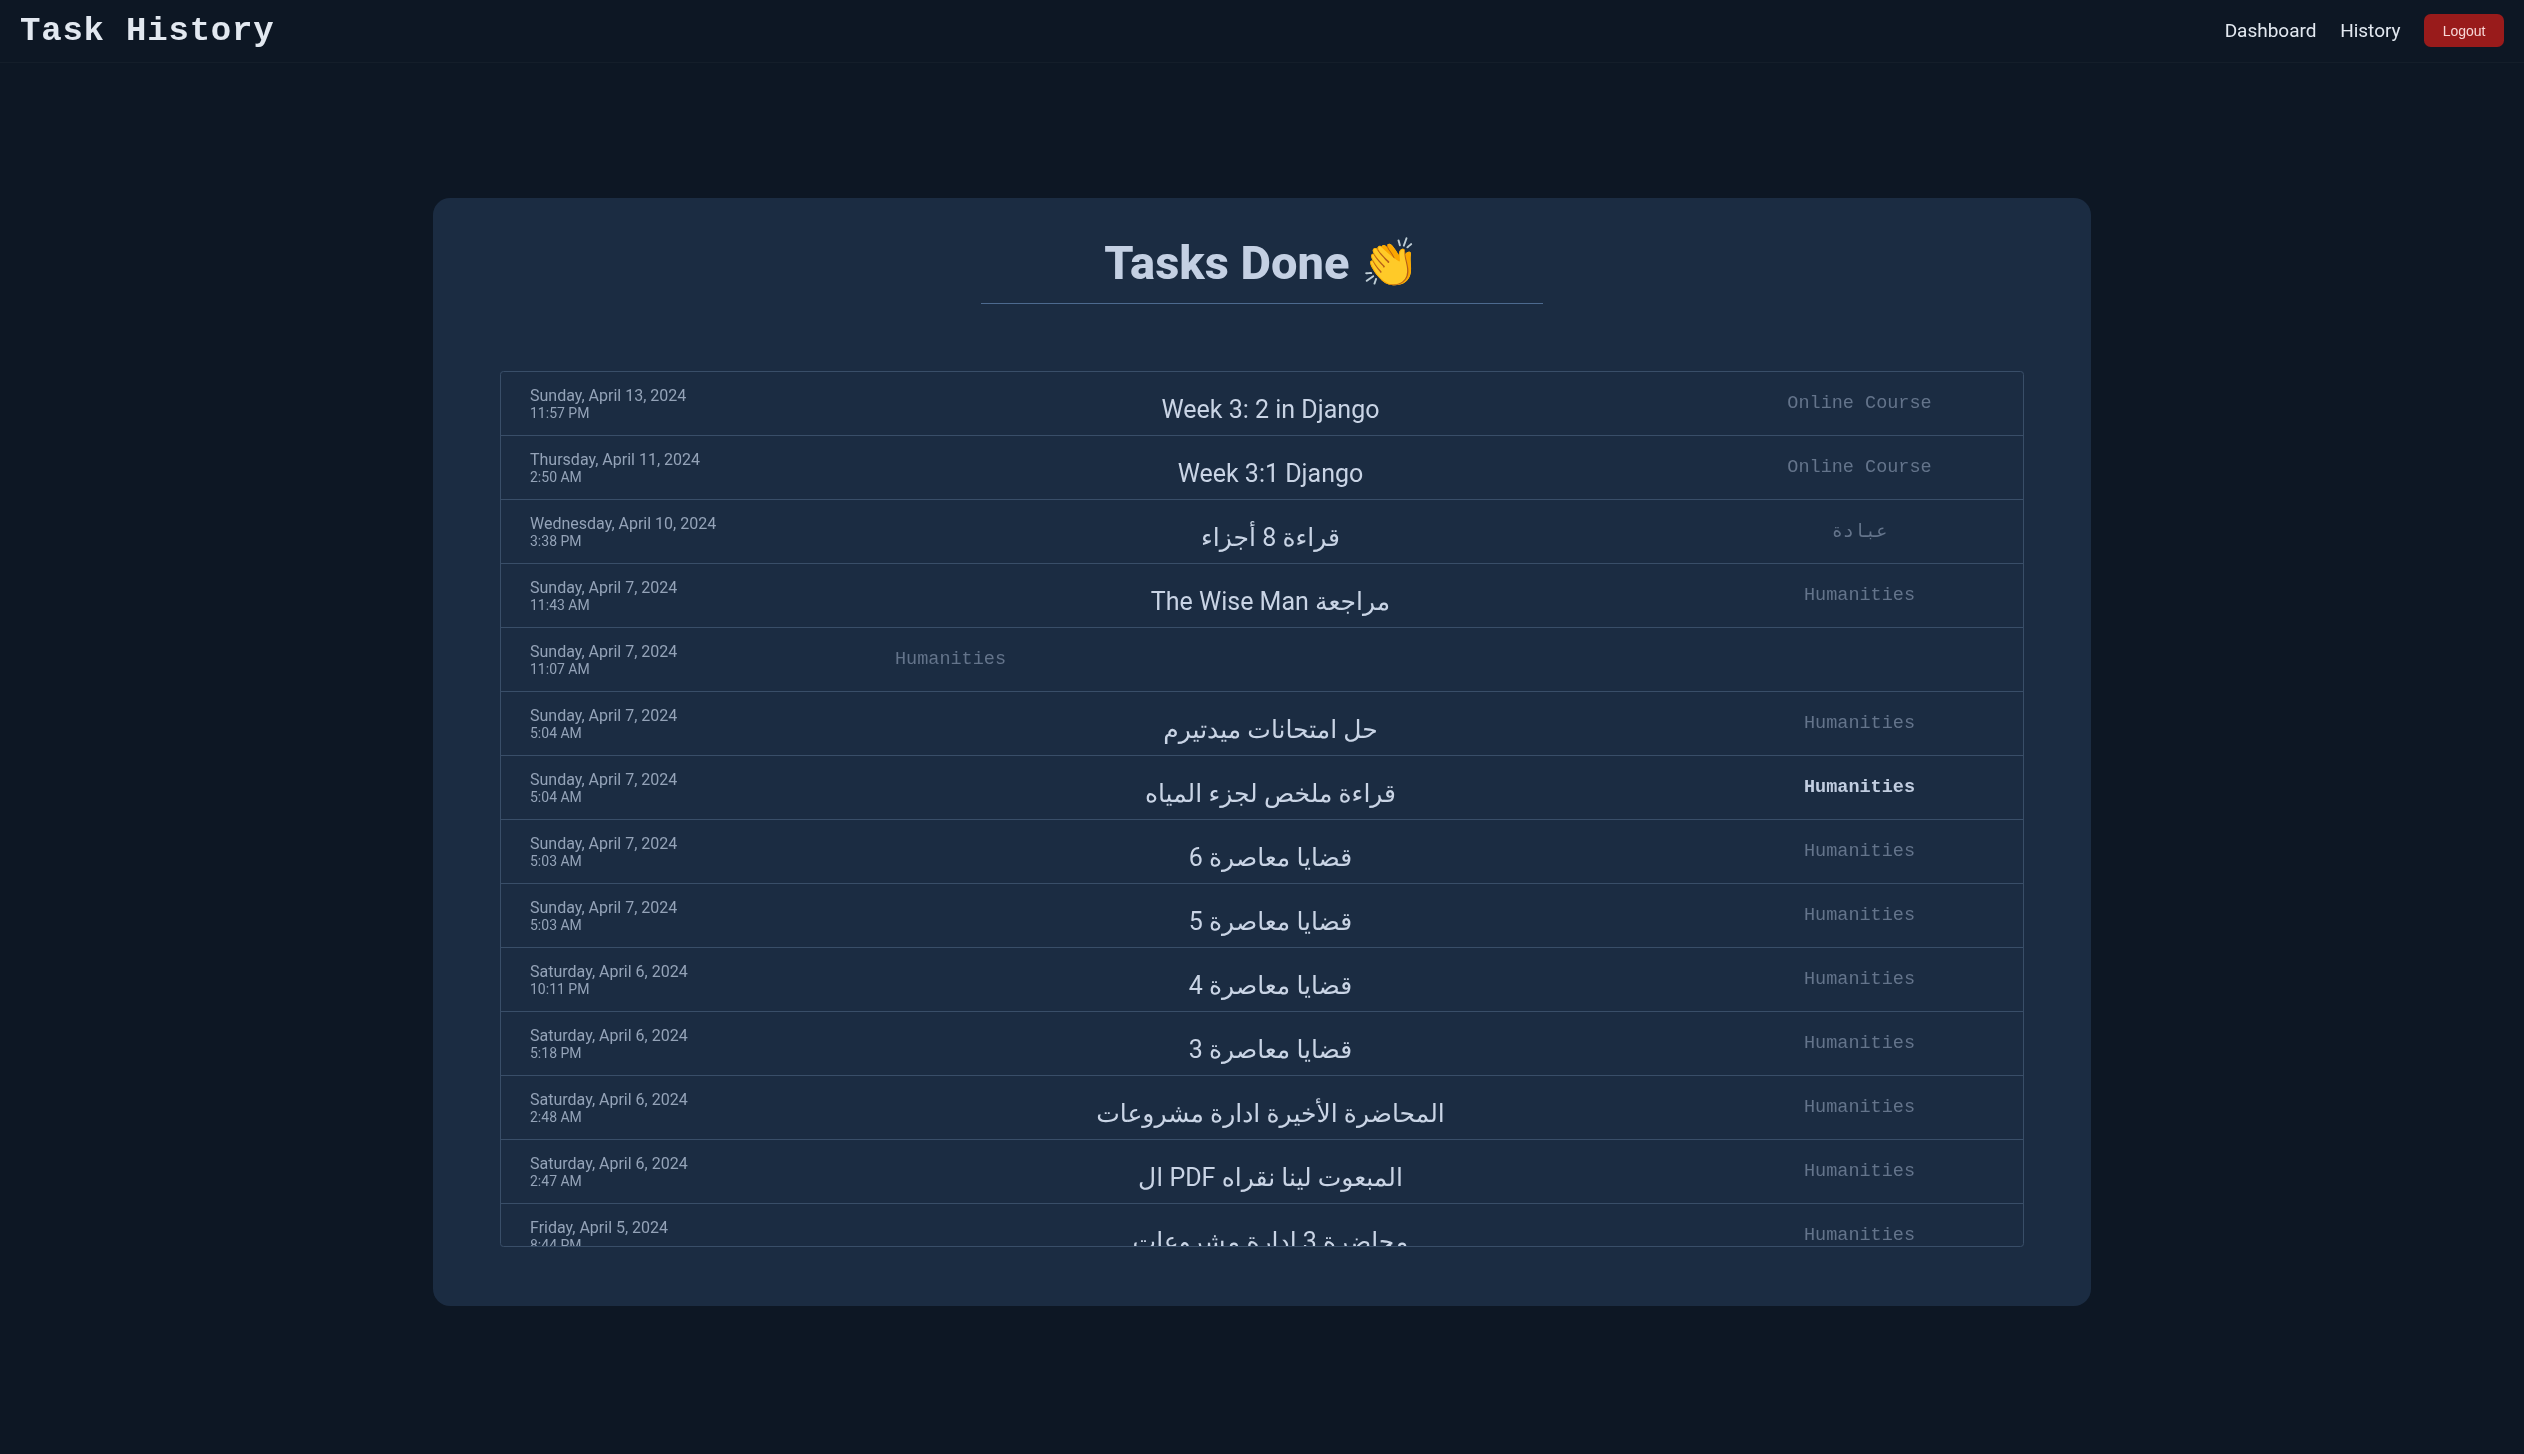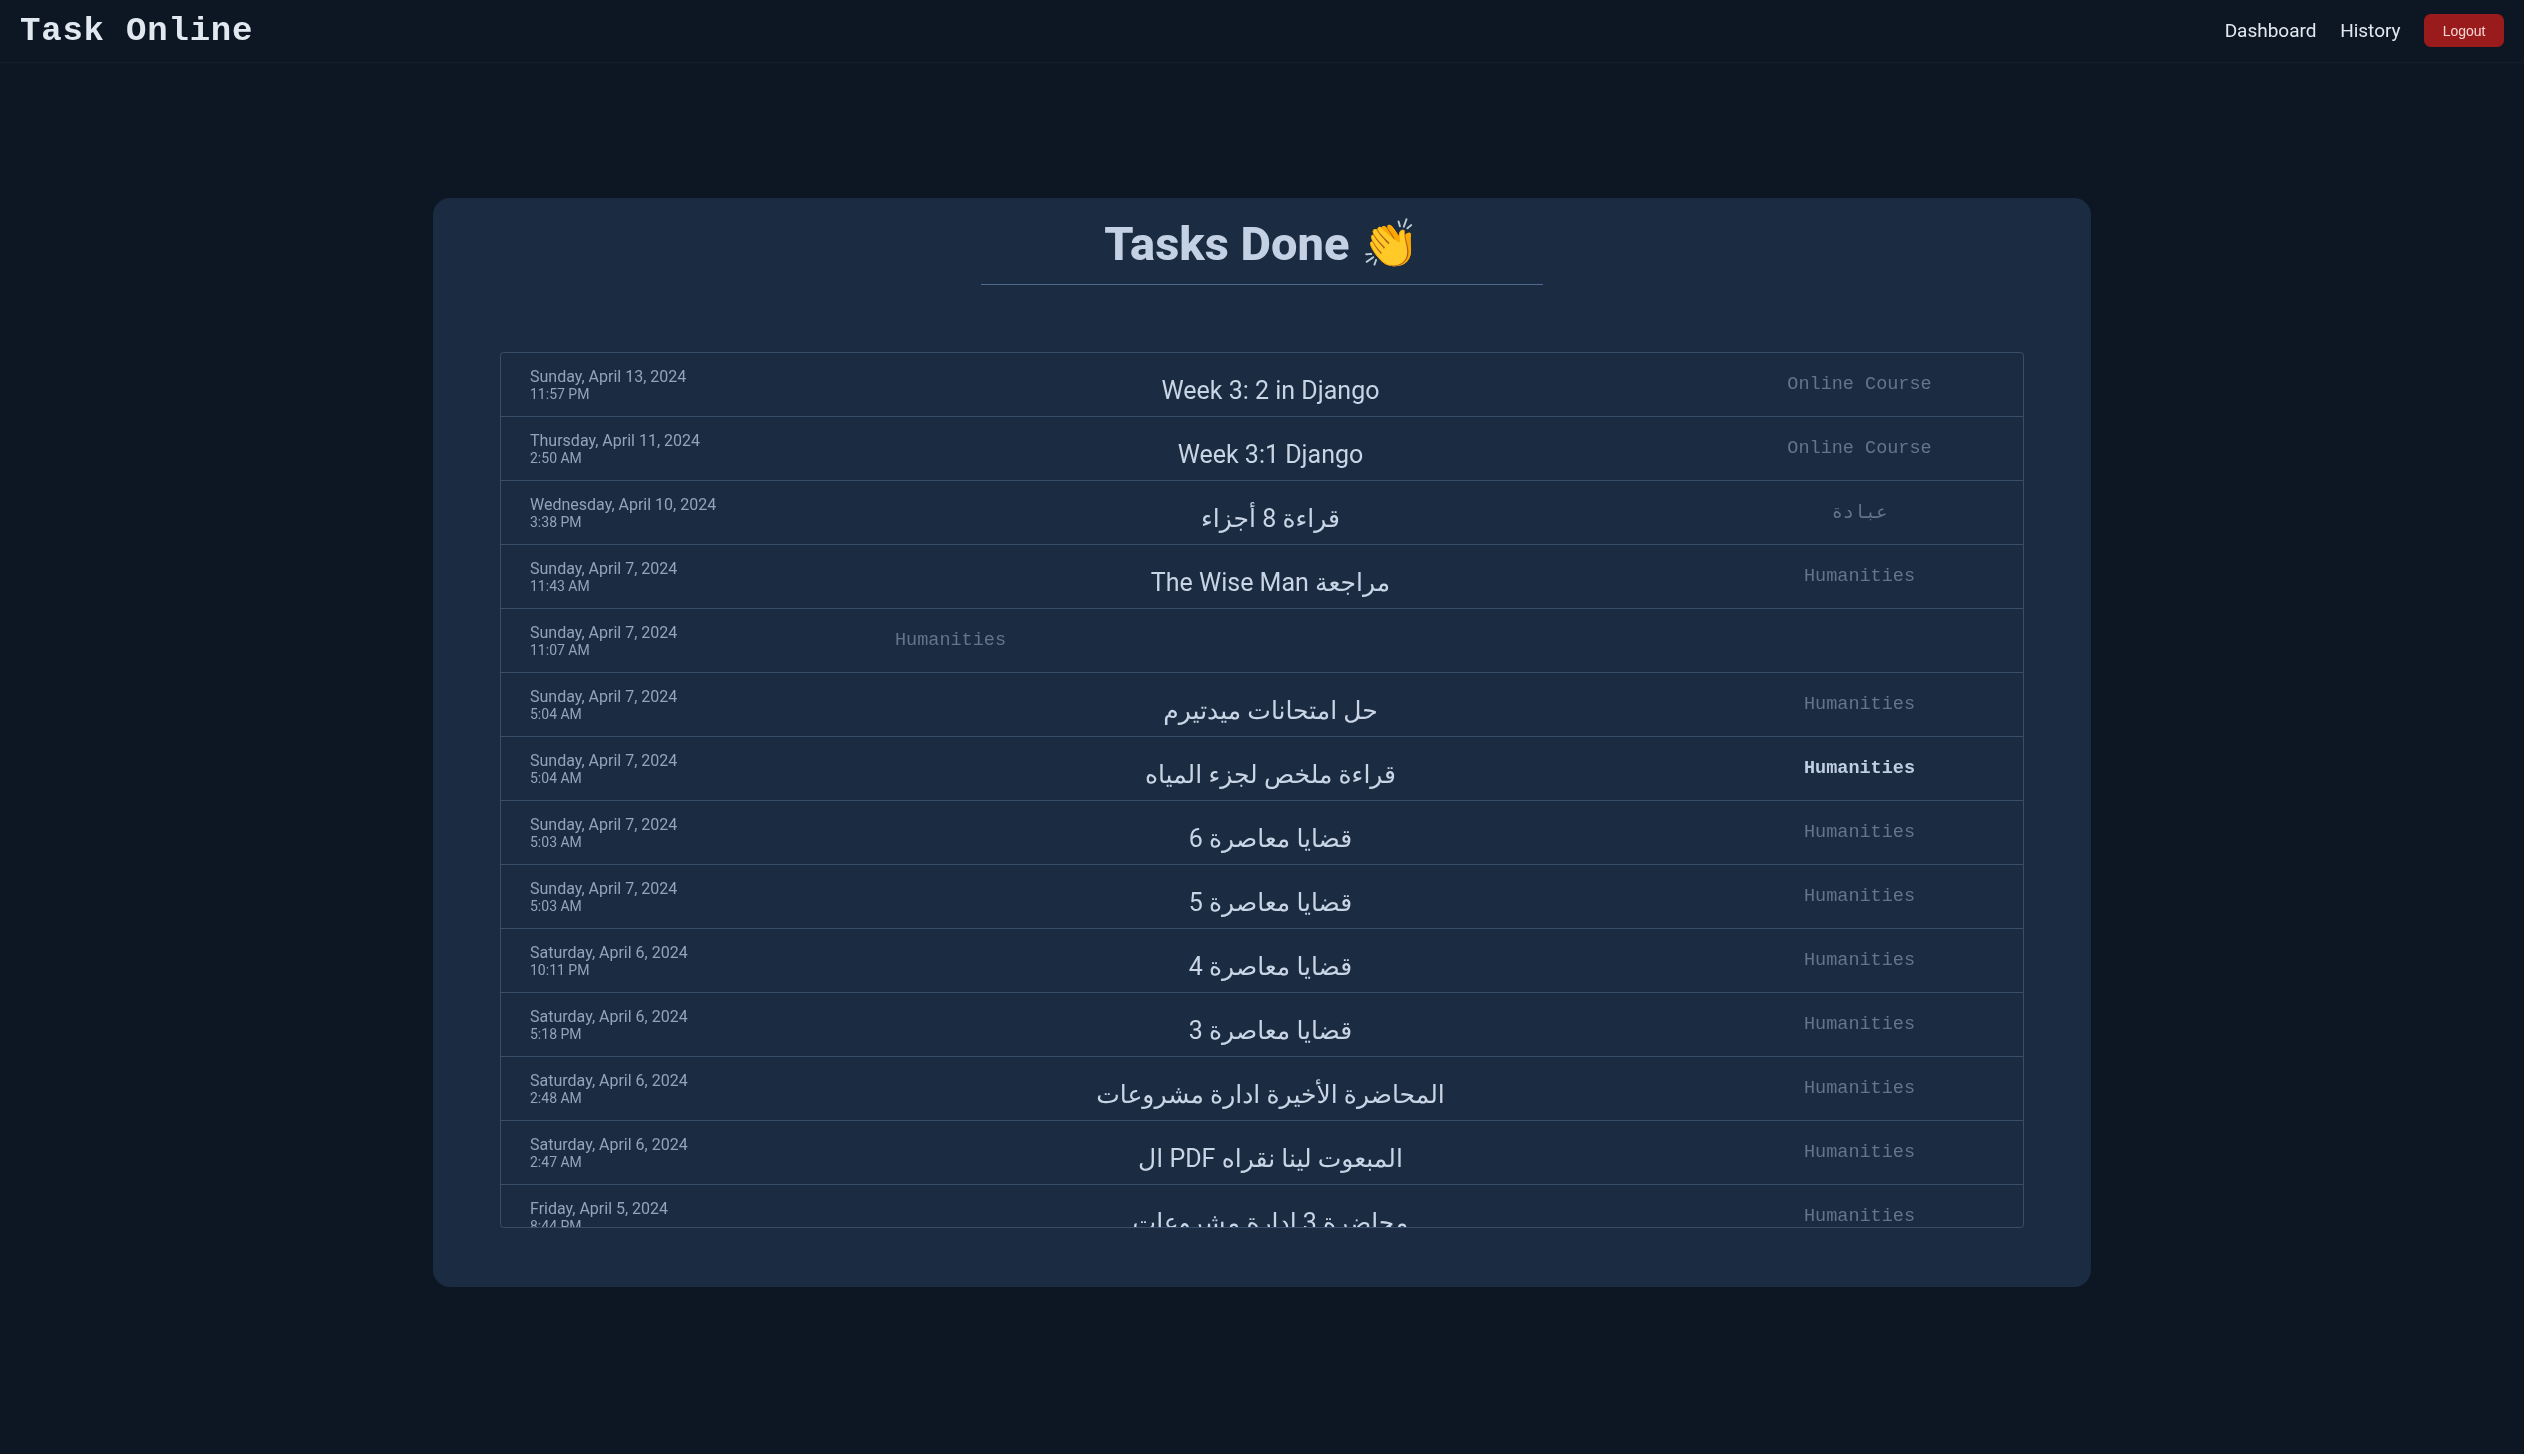--- a/index.html
+++ b/index.html
@@ -59,21 +59,21 @@
       max-width: 1692px;
       margin: 0 auto;
       padding: 135px 17px 67px 17px;
       display: flex;
       justify-content: center;
     }
     
     .card {
       background-color: #1b2c42;
       border-radius: 17px;
-      padding: 18px 67px 59px 67px;
+      padding: 37px 67px 59px 67px;
       width: 1692px;
       max-width: 100%;
     }
     
     .card-title {
       text-align: center;
       font-size: 47px;
       font-weight: 800;
       color: #c4d0e3;
       margin-bottom: 13.5px;
@@ -158,21 +158,21 @@
     }
     .task-list::-webkit-scrollbar-thumb {
       background: #3a4a60;
       border-radius: 3.4px;
     }
   </style>
 </head>
 <body>
 
 <nav class="navbar">
-  <div class="brand">Task Online</div>
+  <div class="brand">Task History</div>
   <div class="nav-links">
     <a class="nav-link">Dashboard</a>
     <a class="nav-link">History</a>
     <button class="logout-btn">Logout</button>
   </div>
 </nav>
 
 <div class="container">
   <div class="card">
     <h1 class="card-title">Tasks Done 👏</h1>

